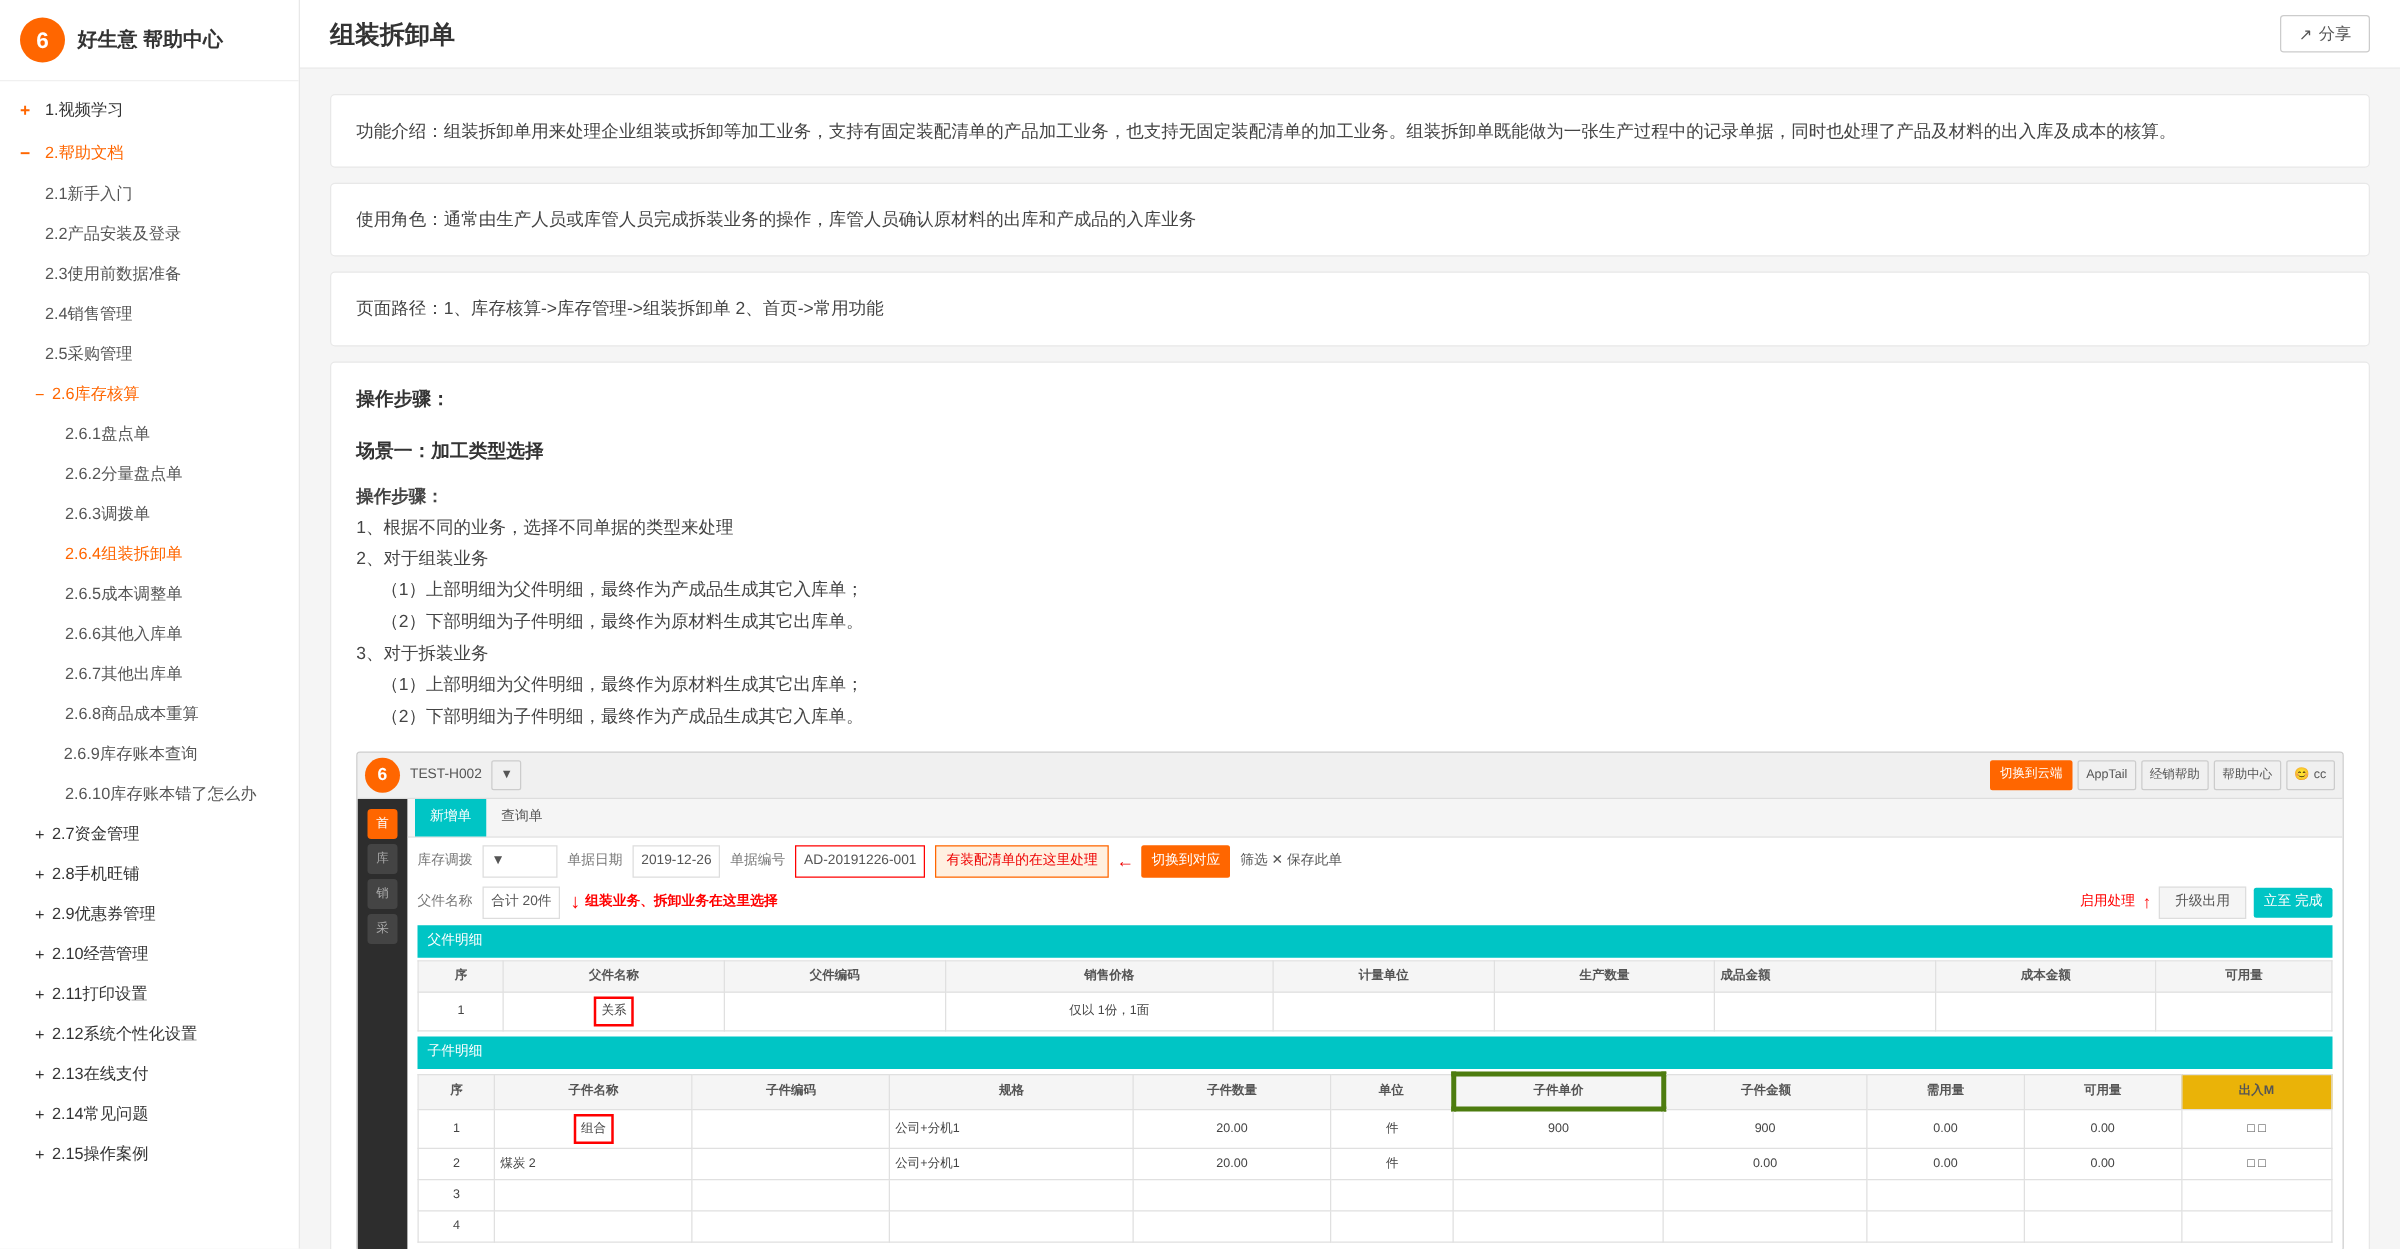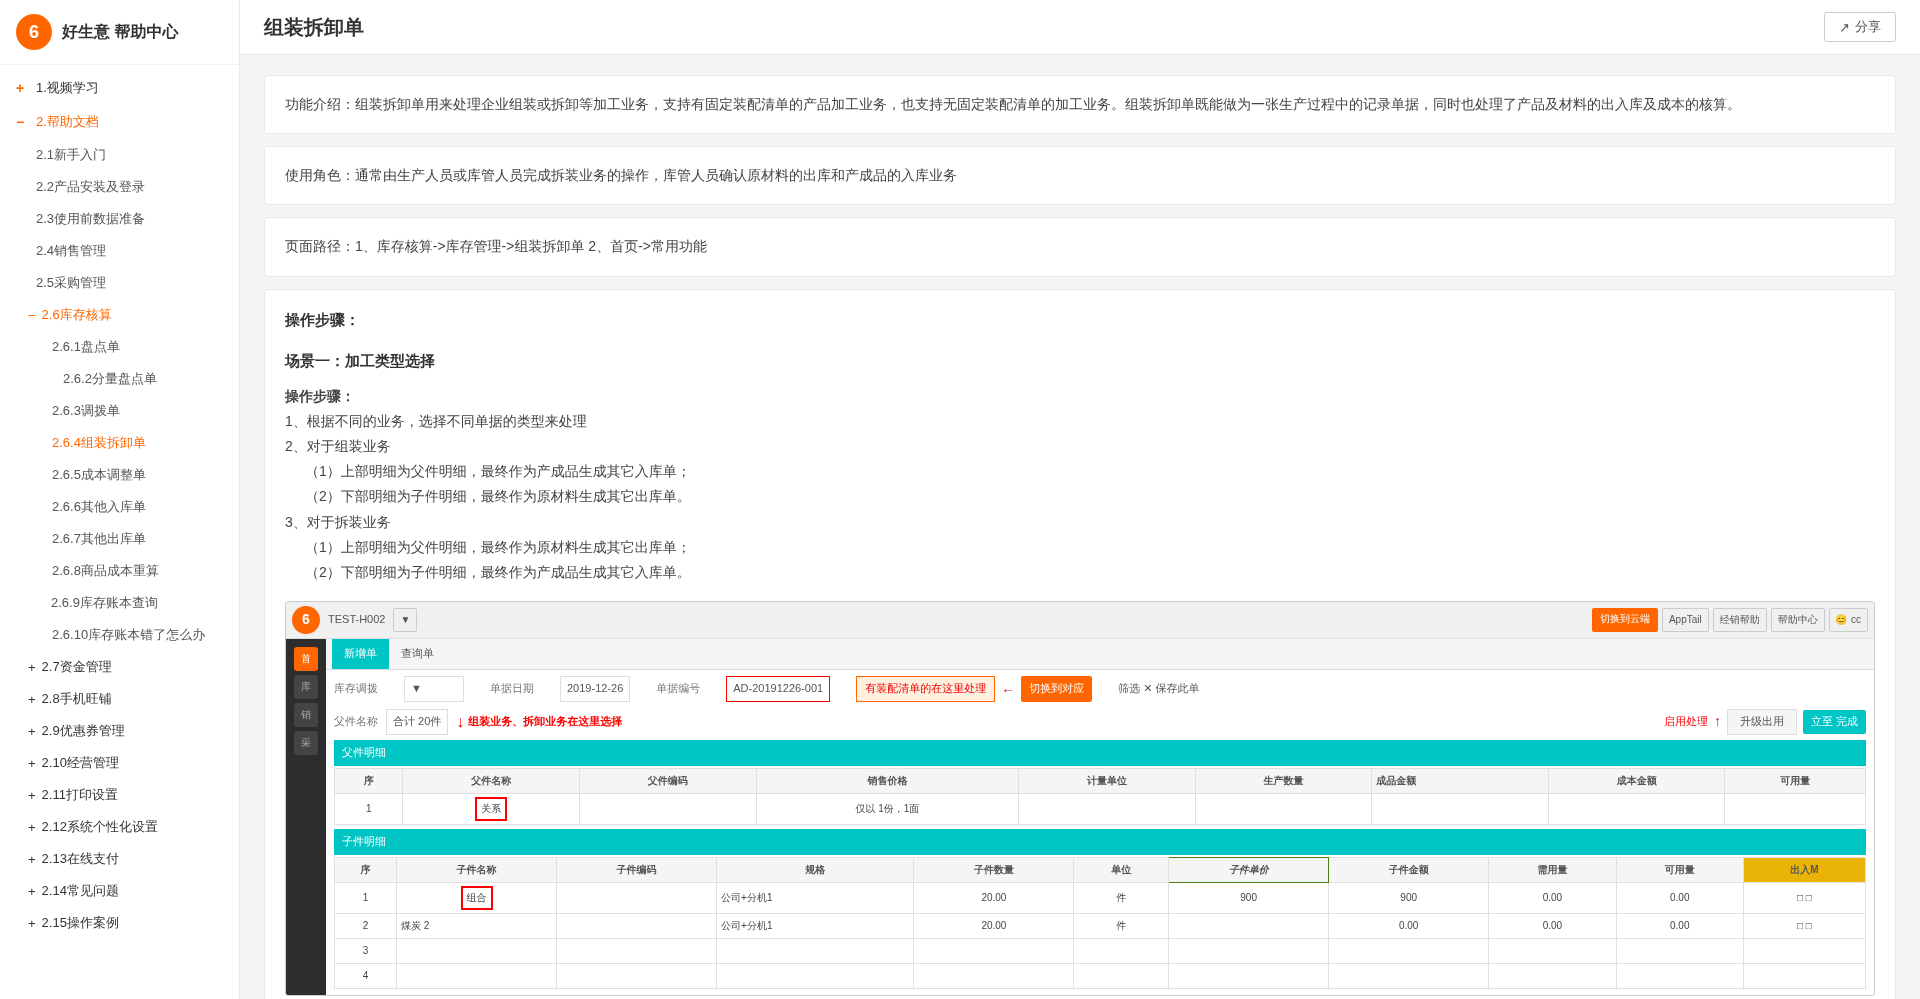--- a/index.html
+++ b/index.html
@@ -200,21 +200,21 @@
     <div class="nav-sub-item">2.1新手入门</div>
     <div class="nav-sub-item">2.2产品安装及登录</div>
     <div class="nav-sub-item">2.3使用前数据准备</div>
     <div class="nav-sub-item">2.4销售管理</div>
     <div class="nav-sub-item">2.5采购管理</div>
     <div class="nav-sub-parent open">
       <span class="minus" style="color:#f60;">−</span>
       <span>2.6库存核算</span>
     </div>
     <div class="nav-sub-item" style="padding-left:52px;">2.6.1盘点单</div>
-    <div class="nav-sub-item" style="padding-left:52px;margin-left:11px;">2.6.2分量盘点单</div>
+    <div class="nav-sub-item" style="padding-left:52px;">2.6.2分量盘点单</div>
     <div class="nav-sub-item" style="padding-left:52px;">2.6.3调拨单</div>
     <div class="nav-sub-item active" style="padding-left:52px;color:#f60;">2.6.4组装拆卸单</div>
     <div class="nav-sub-item" style="padding-left:52px;">2.6.5成本调整单</div>
     <div class="nav-sub-item" style="padding-left:52px;">2.6.6其他入库单</div>
     <div class="nav-sub-item" style="padding-left:52px;">2.6.7其他出库单</div>
     <div class="nav-sub-item" style="padding-left:52px;">2.6.8商品成本重算</div>
     <div class="nav-sub-item" style="padding-left:40px;margin-left:11px;">2.6.9库存账本查询</div>
     <div class="nav-sub-item" style="padding-left:52px;">2.6.10库存账本错了怎么办</div>
     <div class="nav-sub-parent" style="padding-left:28px;">
       <span class="plus">+</span>
@@ -323,21 +323,21 @@
 
           <div style="flex:1; overflow:hidden;">
 
             <div style="display:flex; background:#f5f5f5; border-bottom:1px solid #ddd; align-items:center; padding:0 6px;">
               <div style="background:#00c5c5;color:#fff;padding:5px 12px;font-size:11px;cursor:pointer;">新增单</div>
               <div style="padding:5px 12px;font-size:11px;color:#555;cursor:pointer;">查询单</div>
             </div>
 
             <div style="padding:6px 8px; background:#fff;">
 
-              <div style="display:flex;align-items:center;gap:26px;margin-bottom:6px;font-size:11px;">
+              <div style="display:flex;align-items:center;gap:8px;margin-bottom:6px;font-size:11px;">
                 <span style="color:#777;">库存调拨</span>
                 <div style="border:1px solid #ddd;padding:2px 6px;font-size:11px;min-width:60px;color:#555;">▼</div>
                 <span style="color:#777;">单据日期</span>
                 <div style="border:1px solid #ddd;padding:2px 6px;font-size:11px;color:#555;">2019-12-26</div>
                 <span style="color:#777;">单据编号</span>
                 <div style="border:1px solid #ddd;padding:2px 6px;font-size:11px;color:#555;border-color:red;">AD-20191226-001</div>
 
                 <div style="position:relative;display:flex;align-items:center;gap:6px;">
                   <div style="background:#fff0e0;border:1px solid #f60;padding:2px 8px;font-size:11px;color:#e00;">有装配清单的在这里处理</div>
                   <span style="color:#e00;font-size:14px;">←</span>
@@ -397,21 +397,21 @@
               <div style="background:#00c5c5;color:#fff;padding:3px 8px;font-size:11px;margin-bottom:2px;">子件明细</div>
               <table style="width:100%;border-collapse:collapse;font-size:10px;">
                 <thead>
                   <tr>
                     <th style="border:1px solid #e0e0e0;padding:3px 4px;background:#f5f5f5;color:#555;text-align:center;">序</th>
                     <th style="border:1px solid #e0e0e0;padding:3px 4px;background:#f5f5f5;color:#555;text-align:center;">子件名称</th>
                     <th style="border:1px solid #e0e0e0;padding:3px 4px;background:#f5f5f5;color:#555;text-align:center;">子件编码</th>
                     <th style="border:1px solid #e0e0e0;padding:3px 4px;background:#f5f5f5;color:#555;text-align:center;">规格</th>
                     <th style="border:1px solid #e0e0e0;padding:3px 4px;background:#f5f5f5;color:#555;text-align:center;">子件数量</th>
                     <th style="border:1px solid #e0e0e0;padding:3px 4px;background:#f5f5f5;color:#555;text-align:center;">单位</th>
-                    <th style="border:1px solid #4d7c0f;padding:3px 4px;background:#f5f5f5;color:#555;text-align:center;font-style:italic;">子件单价</th>
+                    <th style="border:4px solid #4d7c0f;padding:3px 4px;background:#f5f5f5;color:#555;text-align:center;">子件单价</th>
                     <th style="border:1px solid #e0e0e0;padding:3px 4px;background:#f5f5f5;color:#555;text-align:center;">子件金额</th>
                     <th style="border:1px solid #e0e0e0;padding:3px 4px;background:#f5f5f5;color:#555;text-align:center;">需用量</th>
                     <th style="border:1px solid #e0e0e0;padding:3px 4px;background:#f5f5f5;color:#555;text-align:center;">可用量</th>
                     <th style="border:1px solid #e0e0e0;padding:3px 4px;background:#eab308;color:#555;text-align:center;">出入M</th>
                   </tr>
                 </thead>
                 <tbody>
                   <tr>
                     <td style="border:1px solid #e0e0e0;padding:3px 4px;text-align:center;">1</td>
                     <td style="border:1px solid #e0e0e0;padding:3px 4px;text-align:center;">

